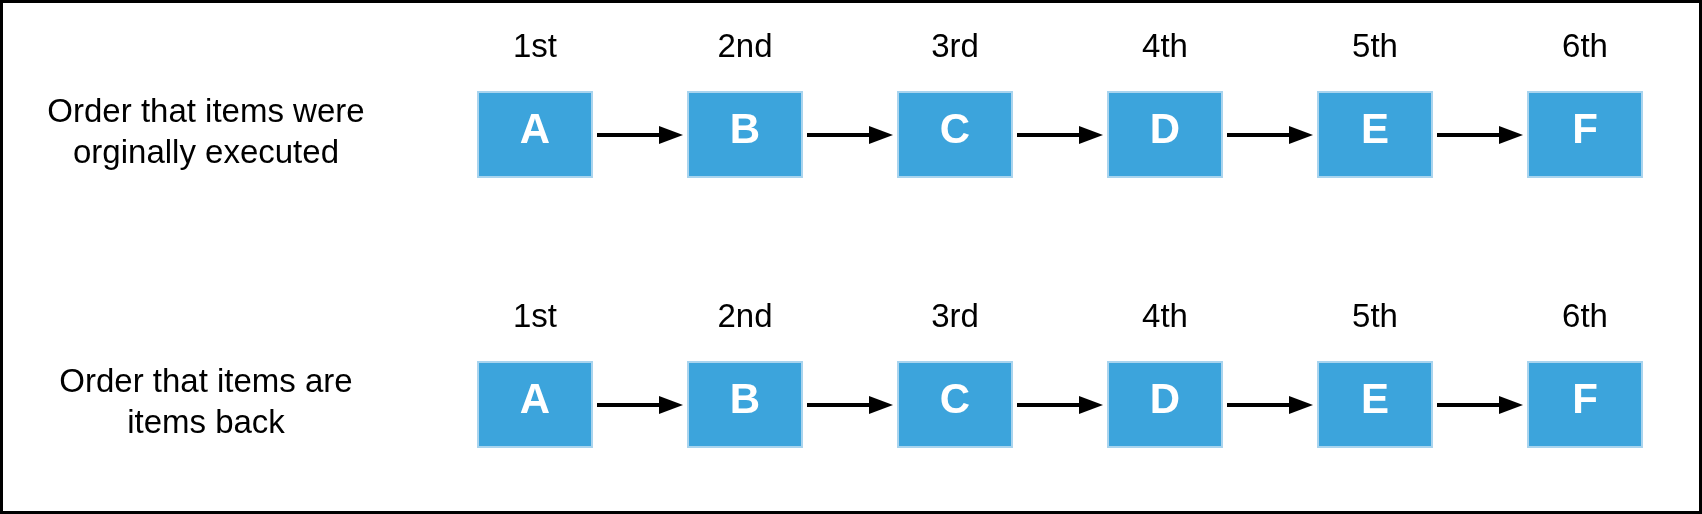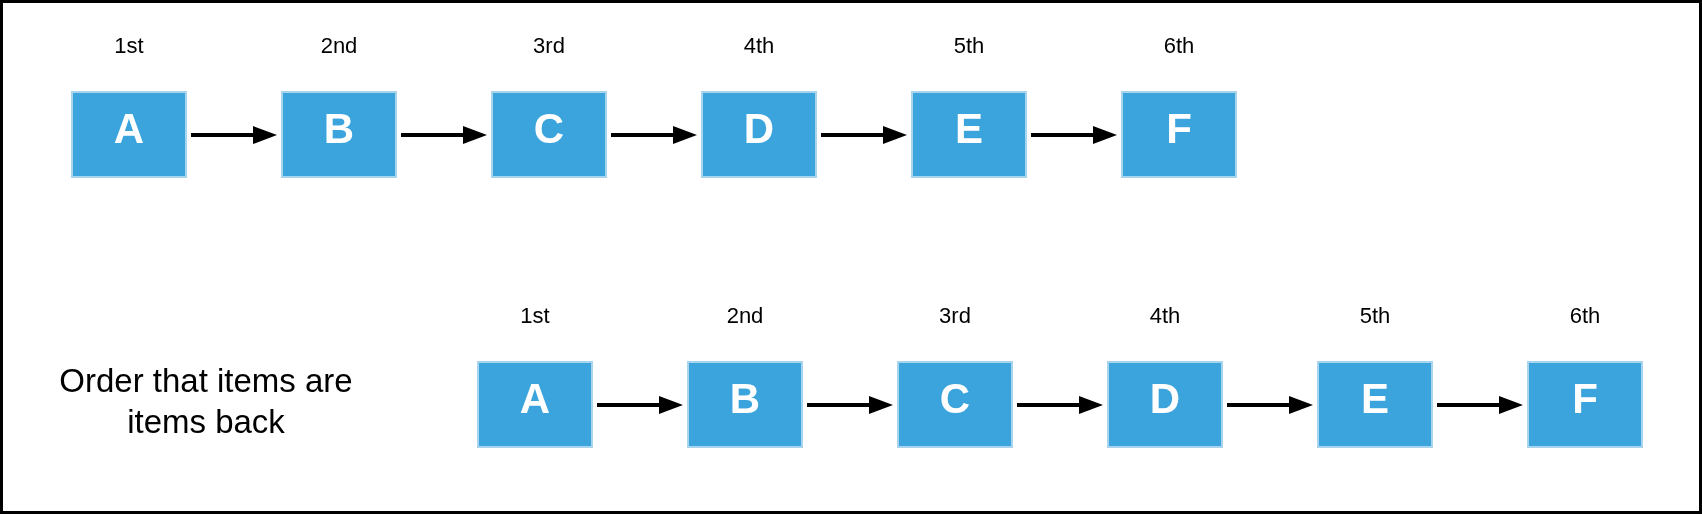--- a/index.html
+++ b/index.html
@@ -48,21 +48,21 @@
     margin-left: 68px;
   }
   .node {
     width: 116px;
     flex: 0 0 116px;
     display: flex;
     flex-direction: column;
     align-items: center;
   }
   .ordinal {
-    font-size: 22px;
+    font-size: 33px;
     line-height: 30px;
     margin-bottom: 30px;
     text-align: center;
     color: var(--text);
     white-space: nowrap;
   }
   .box {
     width: 116px;
     height: 87px;
     background: var(--box-fill);
@@ -86,20 +86,24 @@
   .arrow-svg { display: block; width: 86px; height: 20px; }
   .arrow-svg line { stroke: var(--arrow); stroke-width: 4; }
   .arrow-svg polygon { fill: var(--arrow); }
 </style>
 </head>
 <body>
 
 <div class="frame">
 
   <section class="row row-1">
+    <div class="label-col">
+      <div class="label-line">Order that items were</div>
+      <div class="label-line">orginally executed</div>
+    </div>
     <div class="sequence">
         <div class="node">
           <div class="ordinal">1st</div>
           <div class="box">A</div>
         </div>
         <div class="arrow-cell">
           <svg class="arrow-svg" viewBox="0 0 86 20">
             <line x1="0" y1="10" x2="64" y2="10"></line>
             <polygon points="62,1 86,10 62,19"></polygon>
           </svg>

